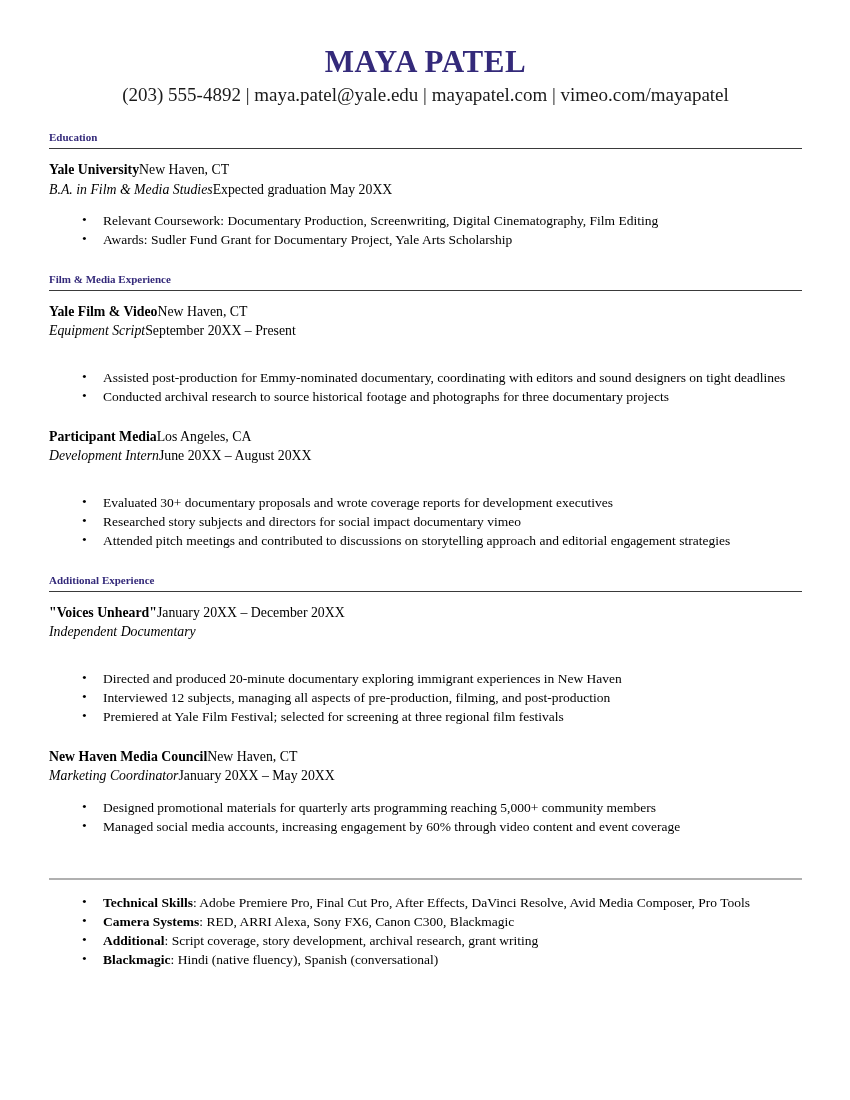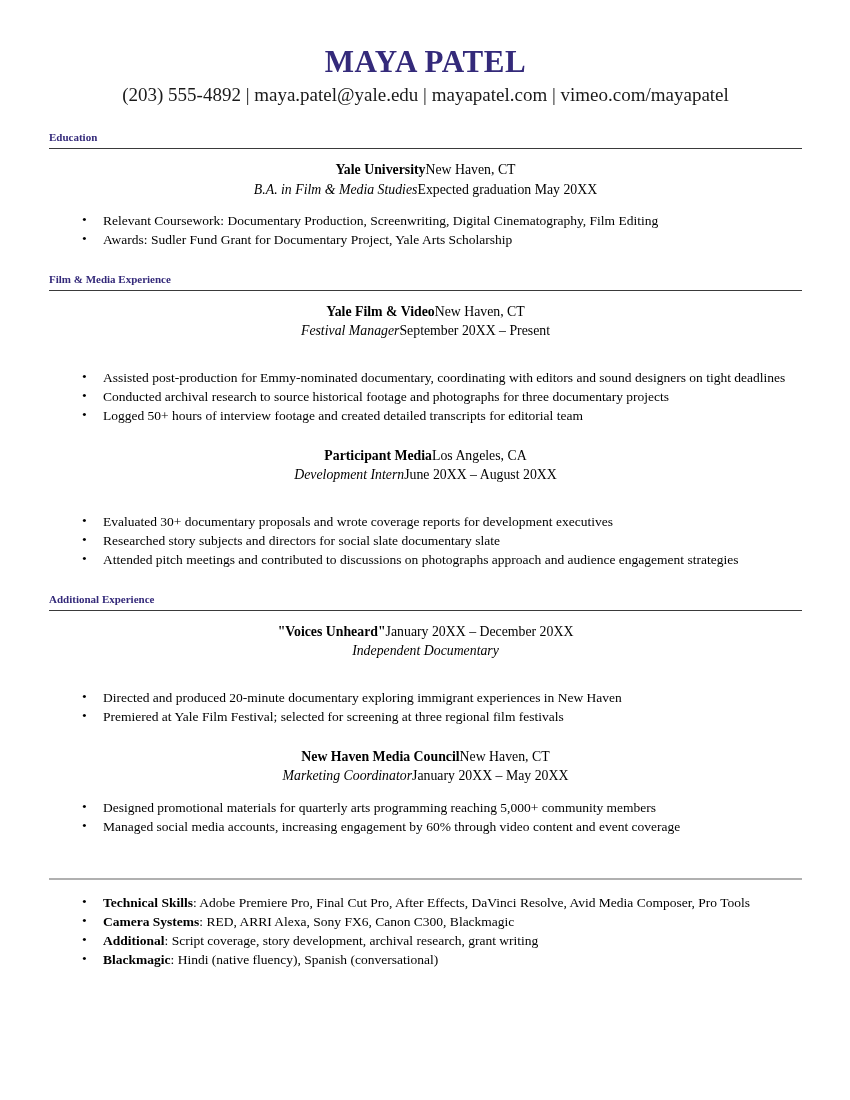--- a/index.html
+++ b/index.html
@@ -59,21 +59,21 @@
   }
   .rule.light {
     border-top: 2.4px solid #b0b0b0;
     margin-bottom: 14px;
   }
 
   
   .entry { margin: 0; }
   .entry-row {
     display: flex;
-    justify-content: center;
+    justify-content: flex-start;
     align-items: baseline;
     line-height: 1.42;
   }
   .org {
     font-size: 13.8px;
     font-weight: bold;
   }
   .loc {
     font-size: 13.8px;
   }
@@ -150,47 +150,46 @@
   <div class="section">
     <div class="section-title">Film &amp; Media Experience</div>
     <hr class="rule">
 
     <div class="entry">
       <div class="entry-row">
         <span class="org">Yale Film &amp; Video</span>
         <span class="loc">New Haven, CT</span>
       </div>
       <div class="entry-row">
-        <span class="role">Festival Manager</span>
+        <span class="role">Equipment Script</span>
         <span class="dates">September 20XX – Present</span>
       </div>
       <div class="gap-lg"></div>
       <ul class="bullets">
         <li>Assisted post-production for Emmy-nominated documentary, coordinating with editors and sound designers on tight deadlines</li>
         <li>Conducted archival research to source historical footage and photographs for three documentary projects</li>
-        <li>Logged 50+ hours of interview footage and created detailed transcripts for editorial team</li>
       </ul>
     </div>
 
     <div class="gap-entry"></div>
 
     <div class="entry">
       <div class="entry-row">
         <span class="org">Participant Media</span>
         <span class="loc">Los Angeles, CA</span>
       </div>
       <div class="entry-row">
         <span class="role">Development Intern</span>
         <span class="dates">June 20XX – August 20XX</span>
       </div>
       <div class="gap-lg"></div>
       <ul class="bullets">
         <li>Evaluated 30+ documentary proposals and wrote coverage reports for development executives</li>
-        <li>Researched story subjects and directors for social slate documentary slate</li>
-        <li>Attended pitch meetings and contributed to discussions on photographs approach and audience engagement strategies</li>
+        <li>Researched story subjects and directors for social impact documentary vimeo</li>
+        <li>Attended pitch meetings and contributed to discussions on storytelling approach and editorial engagement strategies</li>
       </ul>
     </div>
   </div>
 
   <div class="gap-section"></div>
 
   <div class="section">
     <div class="section-title">Additional Experience</div>
     <hr class="rule">
 
@@ -199,20 +198,21 @@
         <span class="org">"Voices Unheard"</span>
         <span class="dates">January 20XX – December 20XX</span>
       </div>
       <div class="entry-row">
         <span class="role">Independent Documentary</span>
         <span class="loc"></span>
       </div>
       <div class="gap-lg"></div>
       <ul class="bullets">
         <li>Directed and produced 20-minute documentary exploring immigrant experiences in New Haven</li>
+        <li>Interviewed 12 subjects, managing all aspects of pre-production, filming, and post-production</li>
         <li>Premiered at Yale Film Festival; selected for screening at three regional film festivals</li>
       </ul>
     </div>
 
     <div class="gap-entry"></div>
 
     <div class="entry">
       <div class="entry-row">
         <span class="org">New Haven Media Council</span>
         <span class="loc">New Haven, CT</span>

